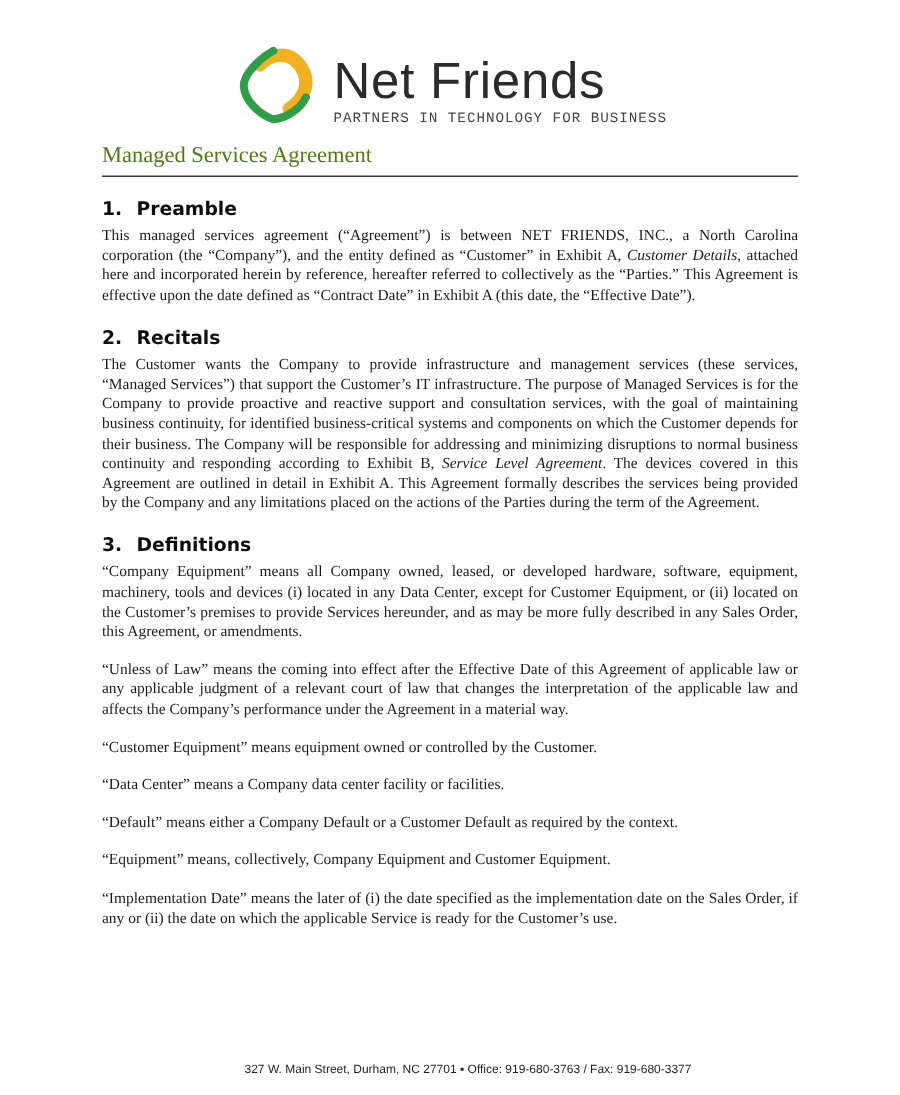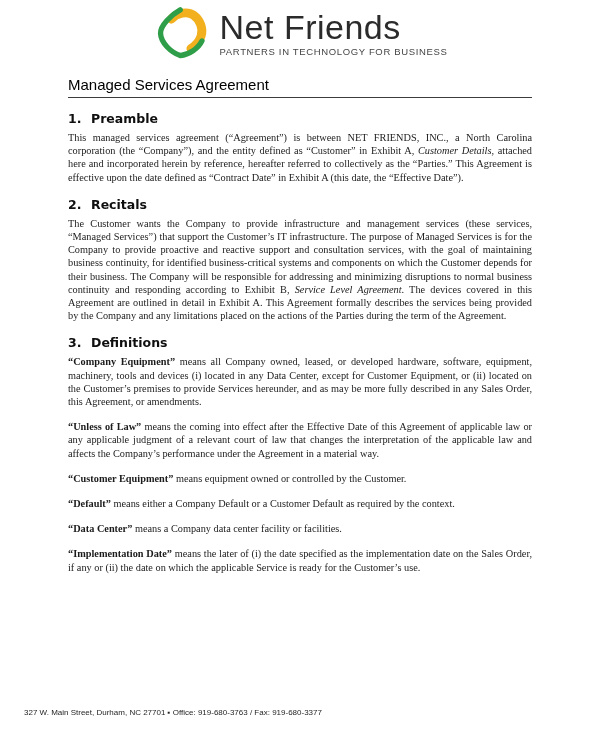--- a/index.html
+++ b/index.html
@@ -8,61 +8,62 @@
     background:#ffffff;
     font-family:"Liberation Serif", serif;
     color:#1b1b1b;
     position:relative;
     overflow:hidden;
   }
   .content { padding:0 68px; }
 
   
   .logo {
-    display:flex; justify-content:center; align-items:center;
-    gap:9px; padding-top:0; height:64px;
+    display:flex; justify-content:center; align-items:flex-end;
+    gap:9px; padding-top:20px; height:64px;
   }
   .logo-icon svg { width:58px; height:55px; display:block; }
   .logo-textblock { display:flex; flex-direction:column; padding-top:2px; }
   .logo-name {
     font-family:"Liberation Sans", sans-serif;
     font-size:34px; line-height:36px; font-weight:400;
     color:#2b2b2b; letter-spacing:0.5px;
   }
   .logo-tagline {
-    font-family:Liberation Sans, sans-serif;
+    font-family:Liberation Mono, monospace;
     font-size:9.5px; letter-spacing:0.65px; color:#454545; margin-top:1px;
   }
 
   
   .doc-title {
-    font-family:Liberation Sans, sans-serif;
-    font-size:15px; color:#000000;
+    font-family:Liberation Serif, serif;
+    font-size:15px; color:#4d7c0f;
     margin-top:12px; padding-bottom:4px;
     border-bottom:1.5px solid #3c3c3c;
     margin-bottom:12px;
   }
 
   
   h2.section {
     font-family:"DejaVu Sans", sans-serif;
     font-size:12.5px; font-weight:bold; color:#0f0f0f;
     margin:4px 0 4px 0; display:flex; line-height:17px;
   }
   h2.section .sec-num { width:23px; flex:0 0 23px; }
   p.body, p.def {
     font-size:10.3px; line-height:13.2px;
     text-align:justify; margin:0 0 12px 0; color:#1b1b1b;
   }
-  p.def b { font-weight:bold; }
+  p.def b { font-weight:normal; }
   .it { font-style:italic; }
 
   
   .footer {
     position:absolute; left:0; right:0; bottom:11px;
+    text-align:center;
     font-family:"Liberation Sans", sans-serif;
     font-size:8px; line-height:13.5px; color:#1f1f1f;padding-left:24px;
   }
 </style>
 </head>
 <body>
 
 <div class="page">
 
   <div class="logo">
@@ -95,22 +96,23 @@
     <p class="body"><span>The Customer wants the Company to provide infrastructure and management services (these services, “Managed Services”) that support the Customer’s IT infrastructure. The purpose of Managed Services is for the Company to provide proactive and reactive support and consultation services, with the goal of maintaining business continuity, for identified business-critical systems and components on which the Customer depends for their business. The Company will be responsible for addressing and minimizing disruptions to normal business continuity and responding according to Exhibit B, </span><span class="it">Service Level Agreement</span><span>. The devices covered in this Agreement are outlined in detail in Exhibit A. This Agreement formally describes the services being provided by the Company and any limitations placed on the actions of the Parties during the term of the Agreement.</span></p>
 
     <h2 class="section">
       <span class="sec-num">3.</span>
       <span>Definitions</span>
     </h2>
 
     <p class="def"><b>“Company Equipment”</b><span> means all Company owned, leased, or developed hardware, software, equipment, machinery, tools and devices (i) located in any Data Center, except for Customer Equipment, or (ii) located on the Customer’s premises to provide Services hereunder, and as may be more fully described in any Sales Order, this Agreement, or amendments.</span></p>
     <p class="def"><b>“Unless of Law”</b><span> means the coming into effect after the Effective Date of this Agreement of applicable law or any applicable judgment of a relevant court of law that changes the interpretation of the applicable law and affects the Company’s performance under the Agreement in a material way.</span></p>
     <p class="def"><b>“Customer Equipment”</b><span> means equipment owned or controlled by the Customer.</span></p>
+    <p class="def"><b>“Data Center”</b><span> means a Company data center facility or facilities.</span></p>
     <p class="def"><b>“Default”</b><span> means either a Company Default or a Customer Default as required by the context.</span></p>
-    <p class="def"><b>“Data Center”</b><span> means a Company data center facility or facilities.</span></p>
+    <p class="def"><b>“Equipment”</b><span> means, collectively, Company Equipment and Customer Equipment.</span></p>
     <p class="def"><b>“Implementation Date”</b><span> means the later of (i) the date specified as the implementation date on the Sales Order, if any or (ii) the date on which the applicable Service is ready for the Customer’s use.</span></p>
   </div>
 
   <div class="footer">
     <div>327 W. Main Street, Durham, NC 27701  ▪  Office:  919-680-3763 / Fax:  919-680-3377</div>
   </div>
 
 </div>
 
 </body></html>

